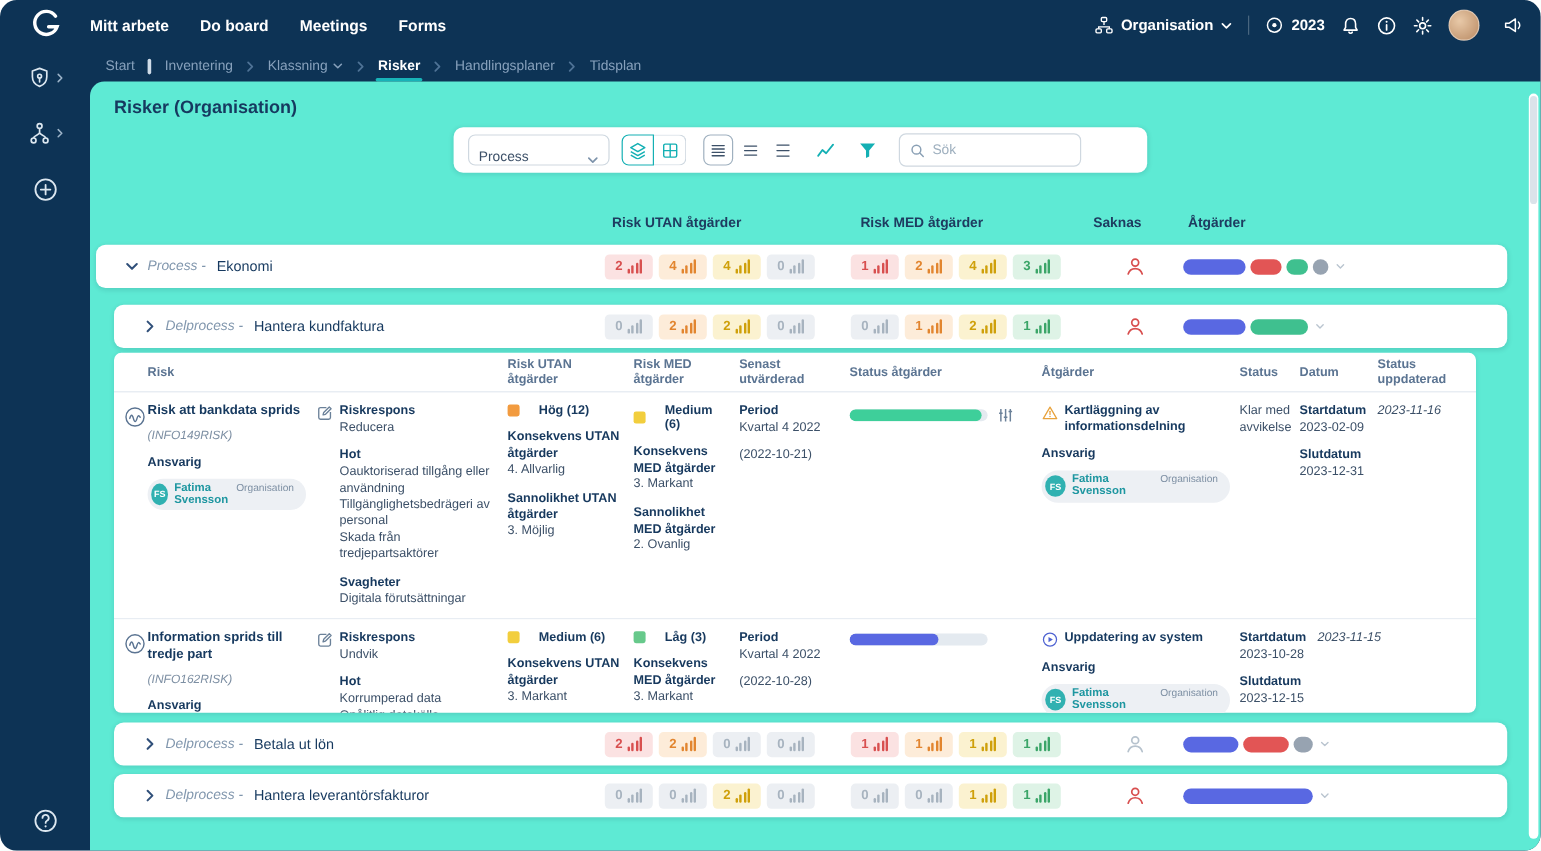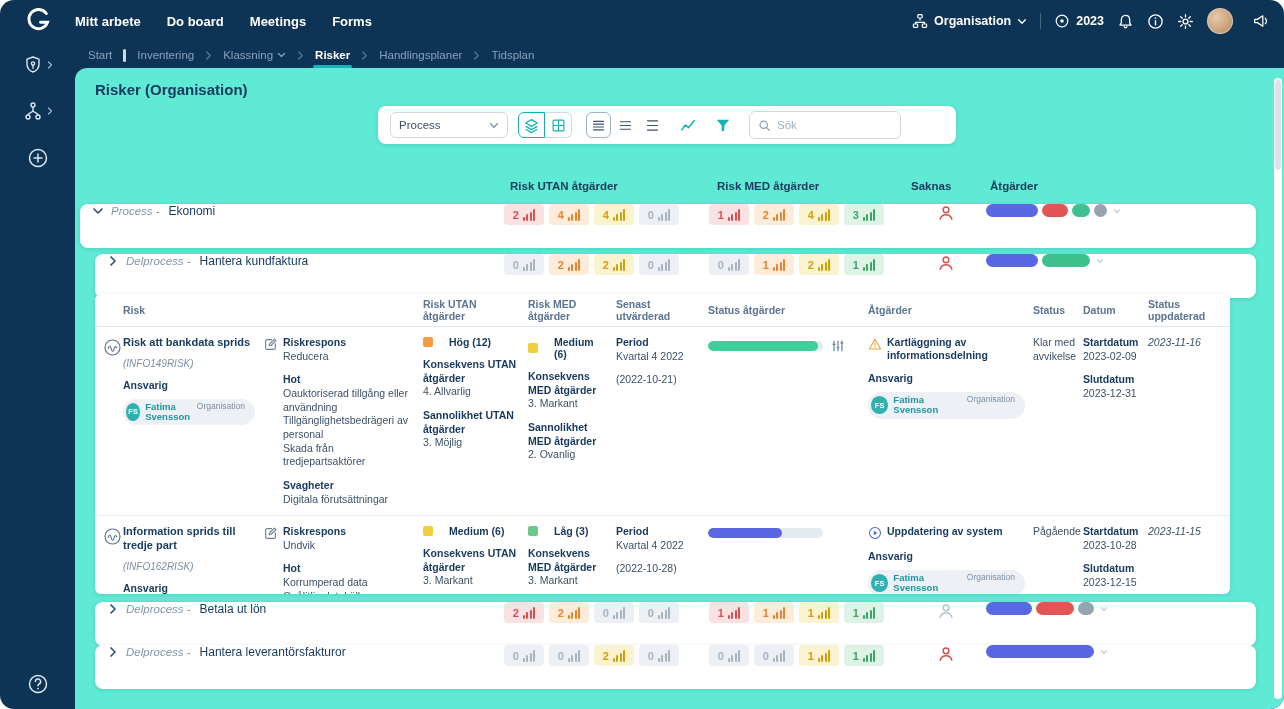--- a/index.html
+++ b/index.html
@@ -33,21 +33,21 @@
   .sb-chev{display:flex;color:#9db4c9}
   .sb-help{position:absolute;bottom:14px;left:0;width:75px;display:flex;justify-content:center;cursor:pointer}
 
   
   .main{position:absolute;left:75px;top:68px;right:0;bottom:0;background:#5eead4;border-top-left-radius:12px;overflow:hidden}
   .page-title{position:absolute;left:20px;top:13px;font-size:15px;font-weight:bold;color:#16395f}
 
   
   .toolbarcard{position:absolute;left:303px;top:38px;width:578px;height:38px;background:#fff;border-radius:8px;
     box-shadow:0 1px 4px rgba(16,42,67,.14);display:flex;align-items:center;gap:10px;padding:0 12px}
-  .select{width:118px;height:26px;border:1px solid #cfd8e0;border-radius:6px;display:flex;align-items:center;
+  .select{width:118px;height:26px;border:1px solid #cfd8e0;border-radius:6px;display:flex;align-items:flex-end;
     justify-content:space-between;padding:0 8px;font-size:11.5px;color:#3c5068;cursor:pointer;background:#fff}
   .selchev{display:flex;color:#7d93ab}
   .segmented{display:flex}
   .segbtn{width:27px;height:26px;background:#fff;border:1px solid #cfd8e0;display:flex;align-items:center;justify-content:center;cursor:pointer;color:#14b0b4}
   .segbtn:first-child{border-radius:6px 0 0 6px}
   .segbtn:last-child{border-radius:0 6px 6px 0;border-left:none}
   .segbtn.active{border:1.5px solid #14b0b4}
   .densgroup{display:flex;gap:2px;margin-left:4px}
   .densbtn{width:25px;height:26px;background:#fff;border:none;display:flex;align-items:center;justify-content:center;cursor:pointer;color:#3c5068;border-radius:6px}
   .densbtn.active{border:1.5px solid #9fb0bf}
@@ -55,22 +55,22 @@
   .search{height:28px;flex:0 0 152px;border:1px solid #cfd8e0;border-radius:6px;display:flex;align-items:center;gap:6px;padding:0 8px;background:#fff;margin-left:4px}
   .search input{border:none;outline:none;width:110px;font-size:11.5px;color:#3c5068;font-family:"Liberation Sans",sans-serif}
   .search input::placeholder{color:#9fb0bf}
 
   
   .band{position:absolute;top:112px;left:0;right:0;height:16px;font-size:11.5px;font-weight:bold;color:#1e3c60}
   .band span{position:absolute;white-space:nowrap}
   .band .b-utan{left:435px}.band .b-med{left:642px}.band .b-saknas{left:836px}.band .b-atg{left:915px}
 
   
-  .group-row{position:absolute;height:44px;background:#fff;border-radius:8px;box-shadow:0 1px 4px rgba(16,42,67,.14);
-    display:flex;align-items:flex-start;padding-left:14px;cursor:pointer}
+  .group-row{position:absolute;height:36px;background:#fff;border-radius:8px;box-shadow:0 1px 4px rgba(16,42,67,.14);
+    display:flex;align-items:center;padding-left:26px;cursor:pointer}
   .gr-label{flex:1;display:flex;align-items:center;gap:9px;min-width:0}
   .chev{display:flex;color:#31507a}
   .chev.down svg{transform:rotate(90deg)}
   .gr-prefix{font-style:italic;color:#8096ad;font-size:11.5px}
   .gr-name{font-weight:normal;color:#16395f;font-size:12px;white-space:nowrap}
   .gr-col{width:205px;display:flex;gap:5px;align-items:center;padding-left:8px}
   .gr-saknas{width:80px;display:flex;justify-content:center}
   .gr-bars{width:270px;display:flex;align-items:center;gap:4px}
   .seg{height:13px;border-radius:7px}
   .seg.blue{background:#5968e2}.seg.red{background:#e25555}.seg.green{background:#3fc08f}.seg.gray{background:#97a3b1}
@@ -848,23 +848,20 @@
           </div>
           <div class="lbl mt">Ansvarig</div>
           <div class="pill">
             <span class="pav">FS</span>
             <span class="pcol">
               <span class="pname">Fatima Svensson</span>
               <span class="porg">Organisation</span>
             </span>
           </div>
         </div>
-        <div class="c c-status">
-            <div class="val">Pågående</div>
-          </div>
         <div class="c c-datum">
           <div class="lbl">Startdatum</div>
           <div class="val">2023-10-28</div>
           <div class="lbl mt">Slutdatum</div>
           <div class="val">2023-12-15</div>
         </div>
         <div class="c c-upp">
             <div class="upd">2023-11-15</div>
           </div>
       </div>

